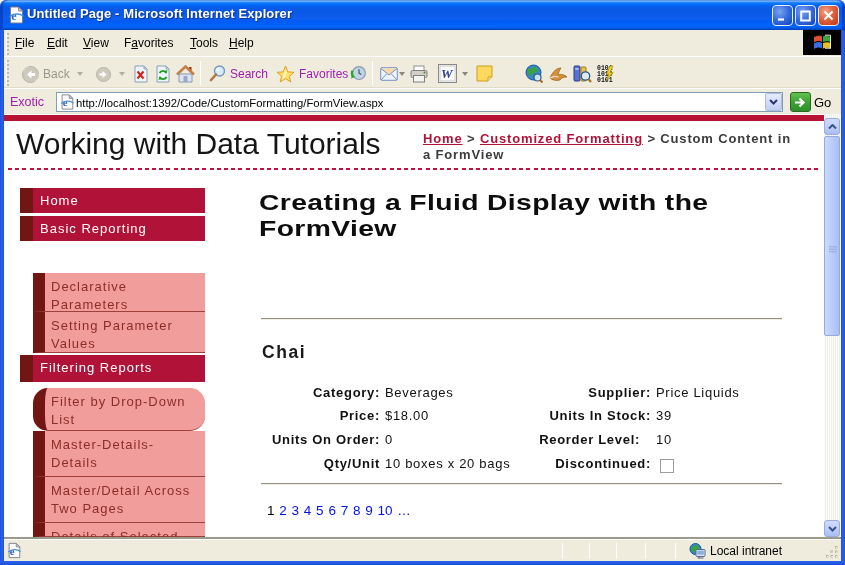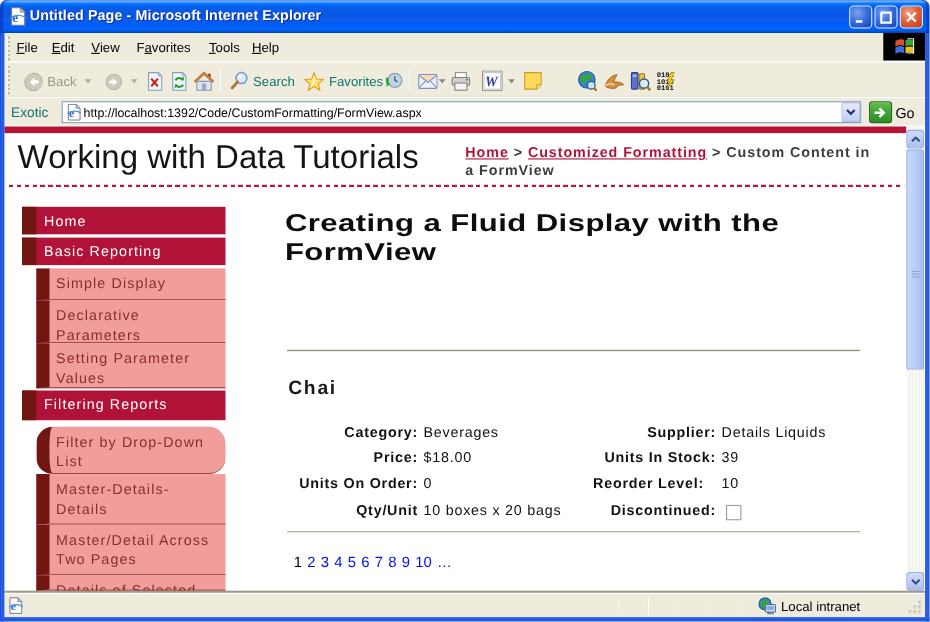--- a/index.html
+++ b/index.html
@@ -20,21 +20,21 @@
 
 .bar { left:4px; width:837px; background:#efecdd; }
 #menubar  { top:30px; height:26px; }
 #toolbar  { top:56px; height:32px; border-top:1px solid #fff; border-bottom:1px solid #e0dcc8;}
 #addrbar  { top:88px; height:26px; border-top:1px solid #fff; }
 .grip { top:3px; left:2px; width:3px; height:85%; border-left:1px solid #fff; background:repeating-linear-gradient(180deg,#bdb9a5 0px,#bdb9a5 2px,transparent 2px,transparent 4px); }
 .menuitem { top:6px; font-size:12px; color:#000; }
 .menuitem u { text-decoration:underline; }
 #winlogo { left:803px; top:30px; width:38px; height:25px; background:#000; }
 .tsep { top:4px; width:1px; height:24px; background:#c9c5b2; border-right:1px solid #fff; }
-.tbtext { font-size:12px; color:#0f766e; }
+.tbtext { font-size:12px; color:#a21caf; }
 .ddarr { width:0; height:0; border-left:3.5px solid transparent; border-right:3.5px solid transparent; border-top:4px solid #8a8878; }
 
 
 #addrfield { left:52px; top:3px; width:727px; height:20px; background:#fff; border:1px solid #7f9db9; }
 #addrtext { left:19px; top:3.5px; font-size:11.3px; color:#000; white-space:nowrap; }
 #addrdrop { right:0px; top:0px; width:17px; height:18px; background:linear-gradient(180deg,#e6ecfd,#c1cef3); border:1px solid #aebcdc; border-radius:2px; }
 #gobtn { left:786px; top:3px; width:21px; height:20px; border-radius:3px; border:1px solid #28691f; background:linear-gradient(180deg,#63c04e 0%,#3da335 50%,#2e8f2a 100%); }
 
 
 #page { left:4px; top:114px; width:820px; height:423px; background:#fff; }
@@ -261,42 +261,41 @@
     <div class="abs" style="left:810px;top:6px;font-size:13px;color:#000;">Go</div>
   </div>
 
   <div id="redbar" class="abs"></div>
   <div id="hdrtitle" class="abs">Working with Data Tutorials</div>
   <div id="crumb" class="abs"><a>Home</a> &gt; <a>Customized Formatting</a> &gt; Custom Content in<br>a FormView</div>
   <div id="dashline" class="abs"></div>
 
   <div class="abs nav1" style="top:188px;height:25px;">Home</div>
   <div class="abs nav1" style="top:216px;height:25px;">Basic Reporting</div>
-  <div class="abs nav2" style="top:244px;height:29px;">Simple Display</div>
   <div class="abs nav2" style="top:273px;height:39px;">Declarative<br>Parameters</div>
   <div class="abs nav2" style="top:312px;height:41px;">Setting Parameter<br>Values</div>
   <div class="abs nav1" style="top:355px;height:27px;">Filtering Reports</div>
   <div class="abs nav2" style="top:388px;height:43px;border-radius:15px;">Filter by Drop-Down<br>List</div>
   <div class="abs nav2" style="top:431px;height:46px;">Master-Details-<br>Details</div>
   <div class="abs nav2" style="top:477px;height:46px;">Master/Detail Across<br>Two Pages</div>
   <div class="abs nav2" style="top:523px;height:14px;">Details of Selected</div>
 
   <div id="h1" class="abs">Creating a Fluid Display with the<br>FormView</div>
   <div class="abs hr" style="top:318px;"></div>
   <div id="chai" class="abs">Chai</div>
   <div class="abs flabel" style="top:385px;right:465px;">Category:</div>
     <div class="abs fval" style="top:385px;left:385px;">Beverages</div>
   <div class="abs flabel" style="top:408px;right:465px;">Price:</div>
     <div class="abs fval" style="top:408px;left:385px;">$18.00</div>
   <div class="abs flabel" style="top:432px;right:465px;">Units On Order:</div>
     <div class="abs fval" style="top:432px;left:385px;">0</div>
   <div class="abs flabel" style="top:456px;right:465px;">Qty/Unit</div>
     <div class="abs fval" style="top:456px;left:385px;">10 boxes x 20 bags</div>
   <div class="abs flabel" style="top:385px;right:194px;">Supplier:</div>
-    <div class="abs fval" style="top:385px;left:656px;">Details Liquids</div>
+    <div class="abs fval" style="top:385px;left:656px;">Price Liquids</div>
   <div class="abs flabel" style="top:408px;right:194px;">Units In Stock:</div>
     <div class="abs fval" style="top:408px;left:656px;">39</div>
   <div class="abs flabel" style="top:432px;right:205px;">Reorder Level:</div>
     <div class="abs fval" style="top:432px;left:656px;">10</div>
   <div class="abs flabel" style="top:456px;right:194px;">Discontinued:</div>
   <div class="abs" style="top:459px;left:660px;width:14px;height:14px;border:1px solid #9d9d9d;background:#fff;"></div>
   <div class="abs hr" style="top:483px;"></div>
   <div id="pager" class="abs">1 <a>2</a> <a>3</a> <a>4</a> <a>5</a> <a>6</a> <a>7</a> <a>8</a> <a>9</a> <a>10</a> <a>…</a></div>
 
   <div id="scroll" class="abs">

